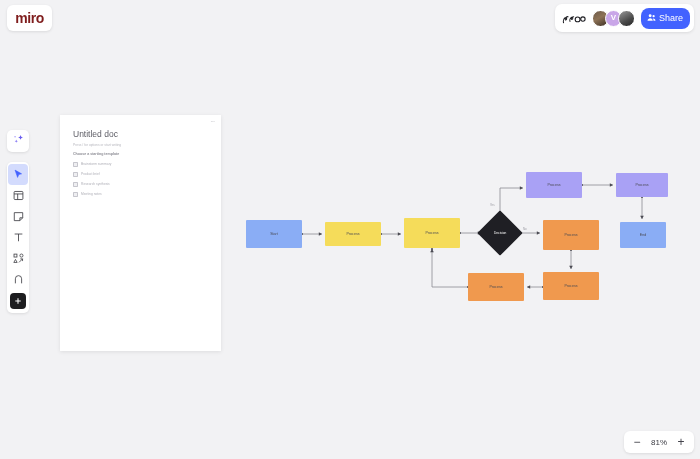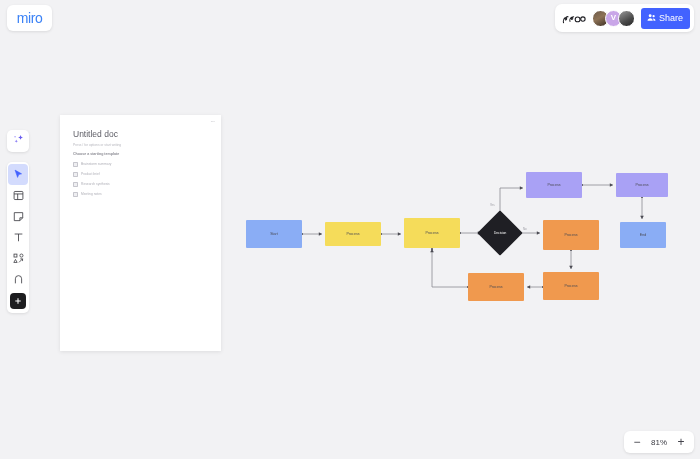--- a/index.html
+++ b/index.html
@@ -12,21 +12,21 @@
   #app { position: relative; width: 700px; height: 459px; background: #f2f2f4; }
 
   
   .logo-card {
     position: absolute; left: 7px; top: 5px;
     width: 45px; height: 26px;
     background: #ffffff; border-radius: 6px;
     box-shadow: 0 1px 3px rgba(0,0,0,0.10);
     display: flex; align-items: center; justify-content: center;
   }
-  .logo-text { font-size: 14px; font-weight: 400; color: #3b82f6; letter-spacing: -0.4px; }
+  .logo-text { font-size: 14px; font-weight: 700; color: #7f1d1d; letter-spacing: -0.4px; }
 
   .top-right-card {
     position: absolute; right: 6px; top: 4px;
     height: 28px;
     background: #ffffff; border-radius: 7px;
     box-shadow: 0 1px 3px rgba(0,0,0,0.10);
     display: flex; align-items: center;
     padding: 0 4px 0 7px; gap: 6px;
   }
   .collab-icon { display: flex; align-items: center; }
@@ -39,21 +39,21 @@
     background: #b9a8a0;
   }
   .avatar:first-child { margin-left: 0; }
   .av1 { background: linear-gradient(150deg,#6c5a4a 0%,#8d7256 45%,#3a2e24 100%); }
   .av2 { background: #c9a6e8; display:flex; align-items:center; justify-content:center; }
   .av2 span { font-size: 8px; color:#fff; font-weight:700; line-height:1; }
   .av3 { background: linear-gradient(150deg,#9a9a9a 0%,#4a4a4a 60%,#262626 100%); }
 
   .share-btn {
     height: 21px; background: #4262ff; color: #ffffff;
-    border: none; border-radius: 3px;
+    border: none; border-radius: 8px;
     display: flex; align-items: center; gap: 3px;
     padding: 0 7px 0 6px;
     font-size: 9px; font-family: "Liberation Sans", sans-serif;
     cursor: pointer;
   }
 
   
   .tool-ai {
     position: absolute; left: 7px; top: 130px;
     width: 22px; height: 22px;

